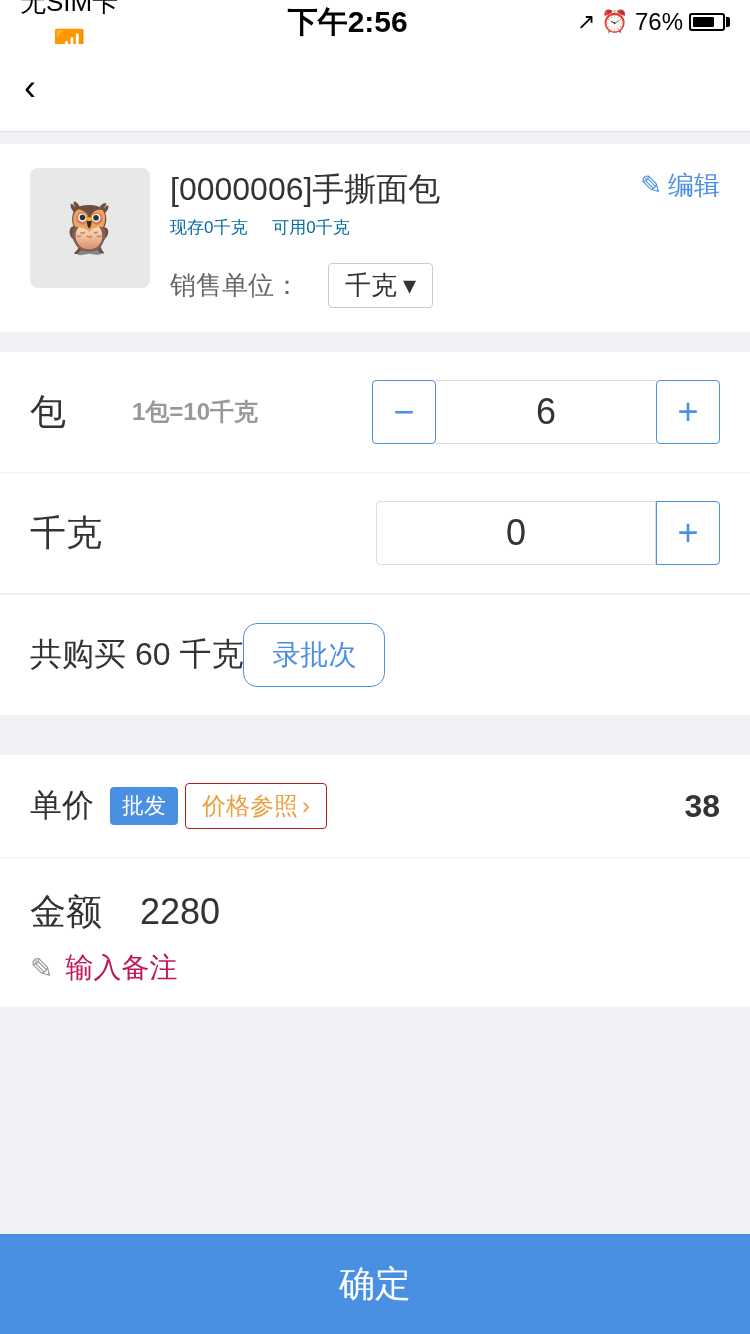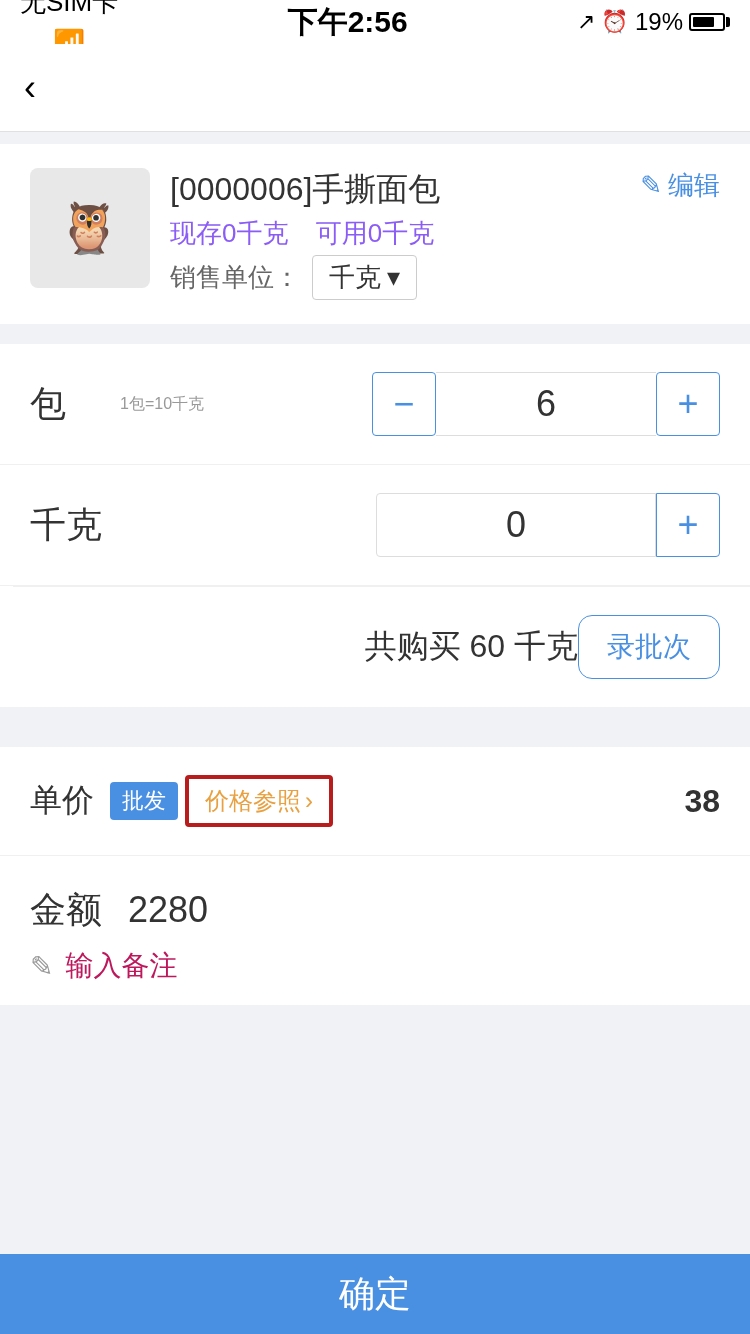--- a/index.html
+++ b/index.html
@@ -122,28 +122,28 @@
     .product-info {
       flex: 1;
     }
     .product-name {
       font-size: 32px;
       color: #333;
       font-weight: 500;
       margin-bottom: 4px;
     }
     .product-stock {
-      font-size: 26px;
-      color: #8b5cf6;
-      margin-bottom: 4px;
+      font-size: 17px;
+      color: #0369a1;
+      margin-bottom: 24px;
     }
     .product-unit-row {
       display: flex;
       align-items: center;
-      gap: 12px;
+      gap: 28px;
       font-size: 26px;
       color: #666;
     }
     .unit-select {
       border: 1px solid #ccc;
       border-radius: 4px;
       padding: 4px 16px;
       font-size: 26px;
       color: #333;
       background: #fff;
@@ -178,24 +178,25 @@
       padding: 28px 30px;
       border-bottom: 1px solid #f0f0f0;
       min-height: 100px;
     }
     .input-label {
       font-size: 36px;
       color: #333;
       min-width: 80px;
     }
     .input-sublabel {
-      font-size: 16px;
+      font-size: 24px;
       color: #999;
-      margin-left: 10px;
+      margin-left: 22px;
       flex: 1;
+      font-weight: bold;
     }
     .quantity-control {
       display: flex;
       align-items: center;
       gap: 0;
       margin-left: auto;
     }
     .qty-btn {
       width: 64px;
       height: 64px;
@@ -222,24 +223,23 @@
     }
     .qty-btn-plus {
       border-radius: 4px;
     }
 
     
     .total-row {
       background: #fff;
       display: flex;
       align-items: center;
-      justify-content: flex-end;
+      justify-content: flex-start;
       padding: 28px 30px;
       border-top: 1px solid #f0f0f0;
-      margin-left: 13px;
     }
     .total-label {
       font-size: 32px;
       color: #333;
     }
     .batch-btn {
       border: 1px solid #4a90e2;
       color: #4a90e2;
       background: #fff;
       padding: 12px 28px;
@@ -267,21 +267,21 @@
     }
     .price-tag {
       background: #4a90e2;
       color: #fff;
       font-size: 22px;
       padding: 4px 12px;
       border-radius: 4px;
       margin-right: 7px;
     }
     .price-ref-btn {
-      border: 4px solid #b91c1c;
+      border: 1px solid #b91c1c;
       color: #e8a040;
       background: #fff;
       font-size: 24px;
       padding: 6px 16px;
       border-radius: 4px;
       cursor: pointer;
       display: flex;
       align-items: center;
       gap: 4px;
     }
@@ -319,21 +319,21 @@
 
     
     .content-spacer {
       flex: 1;
       background: #f0f2f5;
     }
 
     
     .confirm-btn {
       width: 100%;
-      height: 80px;
+      height: 100px;
       background: #4a90e2;
       color: #fff;
       font-size: 36px;
       border: none;
       cursor: pointer;
       display: flex;
       align-items: center;
       justify-content: center;
       flex-shrink: 0;
     }
@@ -343,21 +343,21 @@
 
 <div class="status-bar">
   <div class="status-left">
     <span>无SIM卡</span>
     <span>📶</span>
   </div>
   <div class="status-center">下午2:56</div>
   <div class="status-right">
     <span style="font-size:22px;">↗</span>
     <span style="font-size:22px;">⏰</span>
-    <span>19%</span>
+    <span>76%</span>
     <div class="battery-icon">
       <div class="battery-body">
         <div class="battery-fill"></div>
       </div>
       <div class="battery-cap"></div>
     </div>
   </div>
 </div>
 
 <div class="nav-bar">
@@ -427,21 +427,21 @@
       <span>›</span>
     </button>
     <span class="price-value">38</span>
   </div>
 </div>
 
 <div class="amount-section">
   <div>
     <span class="amount-label">
       <span>金额</span>
-      <span style="margin-left:16px;">2280</span>
+      <span style="margin-left:28px;">2280</span>
     </span>
   </div>
   <div class="note-row">
     <span class="note-icon">✎</span>
     <span class="note-text">输入备注</span>
   </div>
 </div>
 
 <div class="content-spacer"></div>
 

